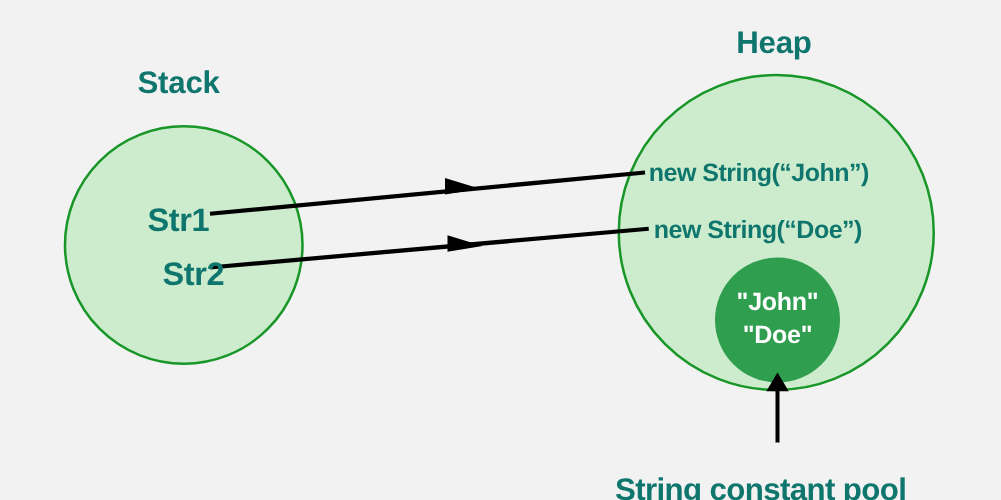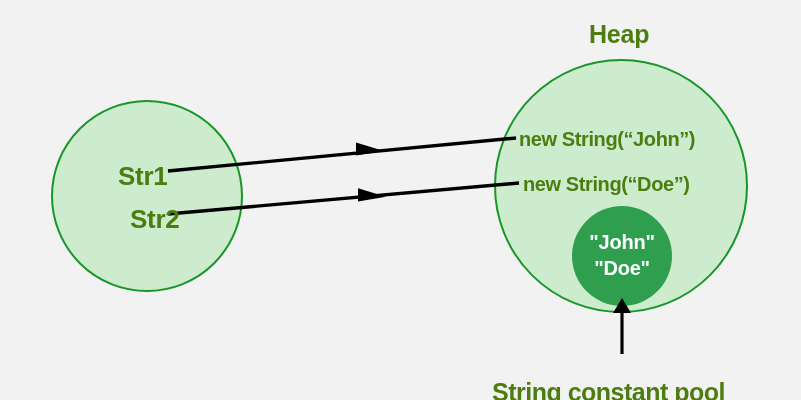--- a/index.html
+++ b/index.html
@@ -23,21 +23,21 @@
     position: absolute;
     left: 0;
     top: 0;
     width: 801px;
     height: 400px;
     display: block;
   }
   .label {
     position: absolute;
     white-space: nowrap;
-    color: #4d7c0f;
+    color: #0f766e;
     font-family: "Liberation Sans", sans-serif;
     line-height: 1;
   }
   .title-label {
     font-size: 25px;
     font-weight: bold;
     letter-spacing: -0.2px;
   }
   .var-label {
     font-size: 26px;
@@ -86,20 +86,21 @@
     <line x1="168" y1="171" x2="516" y2="138" stroke="#000000" stroke-width="3.4" stroke-linecap="butt"></line>
     <path d="M356,155.6 L384,150.9 L356,142.4 Z" fill="#000000"></path>
 
     <line x1="168" y1="214" x2="519" y2="183" stroke="#000000" stroke-width="3.4" stroke-linecap="butt"></line>
     <path d="M358,201.4 L386,196.7 L358,188.2 Z" fill="#000000"></path>
 
     <line x1="622" y1="354" x2="622" y2="311" stroke="#000000" stroke-width="3.2" stroke-linecap="butt"></line>
     <path d="M613,313 L622,298 L631,313 Z" fill="#000000"></path>
   </svg>
 
+  <div class="label title-label" style="left:110px; top:54px;">Stack</div>
 
   <div class="label var-label" style="left:118px; top:163px;">Str1</div>
 
   <div class="label var-label" style="left:130px; top:206px;">Str2</div>
 
   <div class="label title-label" style="left:589px; top:22px;">Heap</div>
 
   <div class="label alloc-label" style="left:523px; top:174px;">new String(“Doe”)</div>
 
   <div class="label alloc-label" style="left:519px; top:129px;">new String(“John”)</div>

